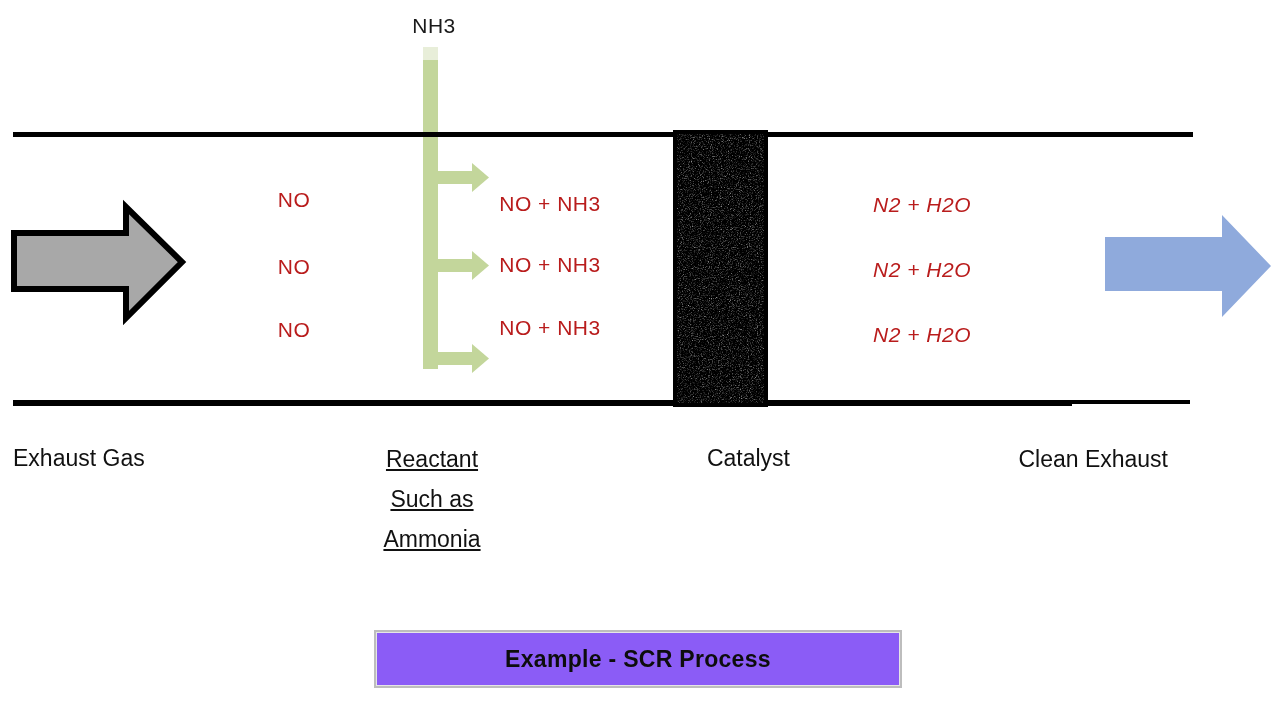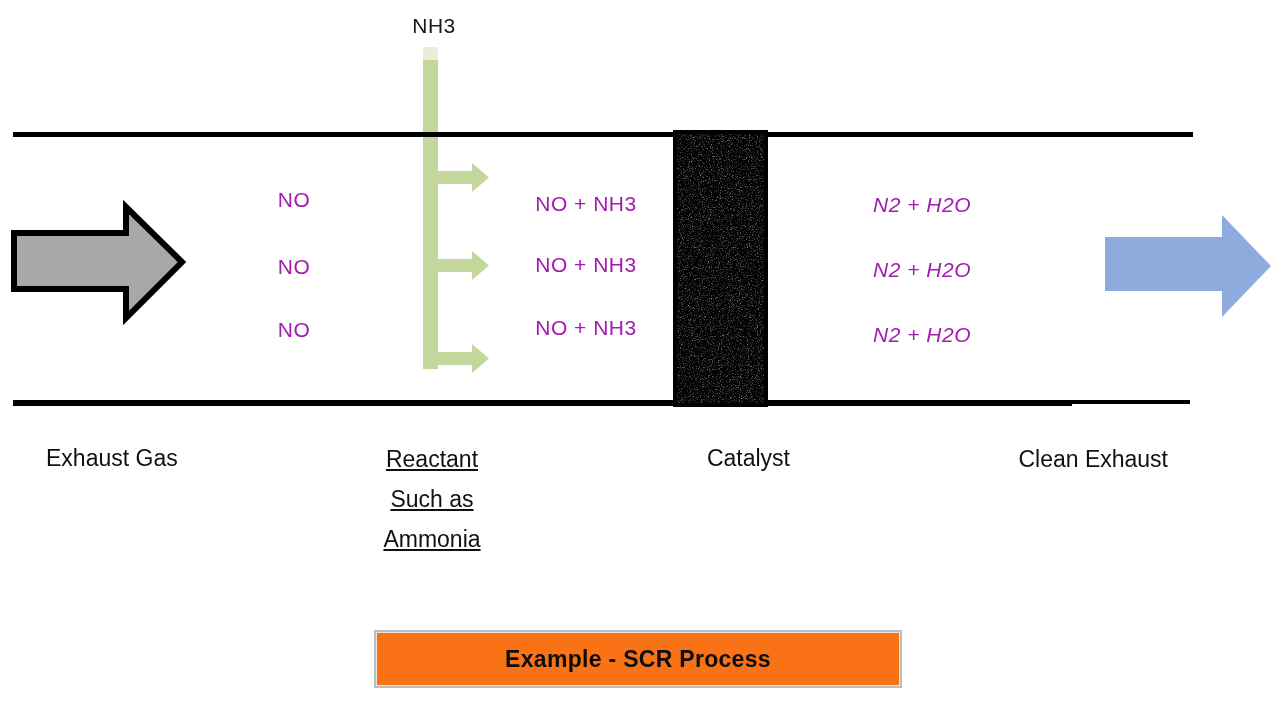--- a/index.html
+++ b/index.html
@@ -22,36 +22,36 @@
   .wall{position:absolute;background:var(--wall);z-index:2;}
   .wall-top{left:13px;top:132px;width:1180px;height:5px;}
   .wall-bottom-a{left:13px;top:400px;width:1059px;height:6px;}
   .wall-bottom-b{left:1072px;top:400px;width:118px;height:4px;}
   .catalyst{
     position:absolute;left:673px;top:130px;width:95px;height:277px;z-index:3;
     box-sizing:border-box;border:4px solid var(--wall);background:var(--catalyst-base);
   }
   .catalyst svg{display:block;width:100%;height:100%;}
   .lbl{position:absolute;z-index:4;white-space:nowrap;}
-  .mol{font-size:21px;line-height:28px;text-align:center;letter-spacing:0.5px;color:#a21caf;}
+  .mol{font-size:21px;line-height:28px;text-align:center;letter-spacing:0.5px;color:#b91c1c;}
   .nh3-top{left:394px;top:12px;width:80px;font-size:21px;line-height:28px;text-align:center;letter-spacing:0.5px;}
   .inlet{left:234px;width:120px;}
-  .mix{left:496px;width:180px;}
+  .mix{left:460px;width:180px;}
   .outlet{left:832px;width:180px;font-style:italic;}
   .r0i{top:186px;} .r1i{top:253px;} .r2i{top:316px;}
   .r0m{top:190px;} .r1m{top:251px;} .r2m{top:314px;}
   .r0o{top:191px;} .r1o{top:256px;} .r2o{top:321px;}
   .cap-lbl{font-size:23px;line-height:28px;color:#111;}
-  .lbl-exhaust{left:13px;top:444px;text-align:left;margin-left:33px;}
+  .lbl-exhaust{left:13px;top:444px;text-align:left;}
   .lbl-reactant{left:332px;top:439px;width:200px;text-align:center;line-height:40px;text-decoration:underline;}
   .lbl-catalyst{left:640px;top:444px;width:150px;text-align:right;}
   .lbl-clean{left:968px;top:445px;width:200px;text-align:right;}
   .caption-box{
     position:absolute;left:374px;top:630px;width:528px;height:58px;z-index:4;
-    box-sizing:border-box;border:2px solid var(--caption-border);background:#f97316;
+    box-sizing:border-box;border:2px solid var(--caption-border);background:#8b5cf6;
     box-shadow:1px 1px 0 #e6e6e6 inset, -1px -1px 0 #e6e6e6 inset;
     display:flex;align-items:center;justify-content:center;
   }
   .caption-text{font-size:23px;font-weight:bold;letter-spacing:0.3px;color:#0d0d0d;white-space:nowrap;}
 </style>
 </head>
 <body>
 
 <div class="canvas">
 

